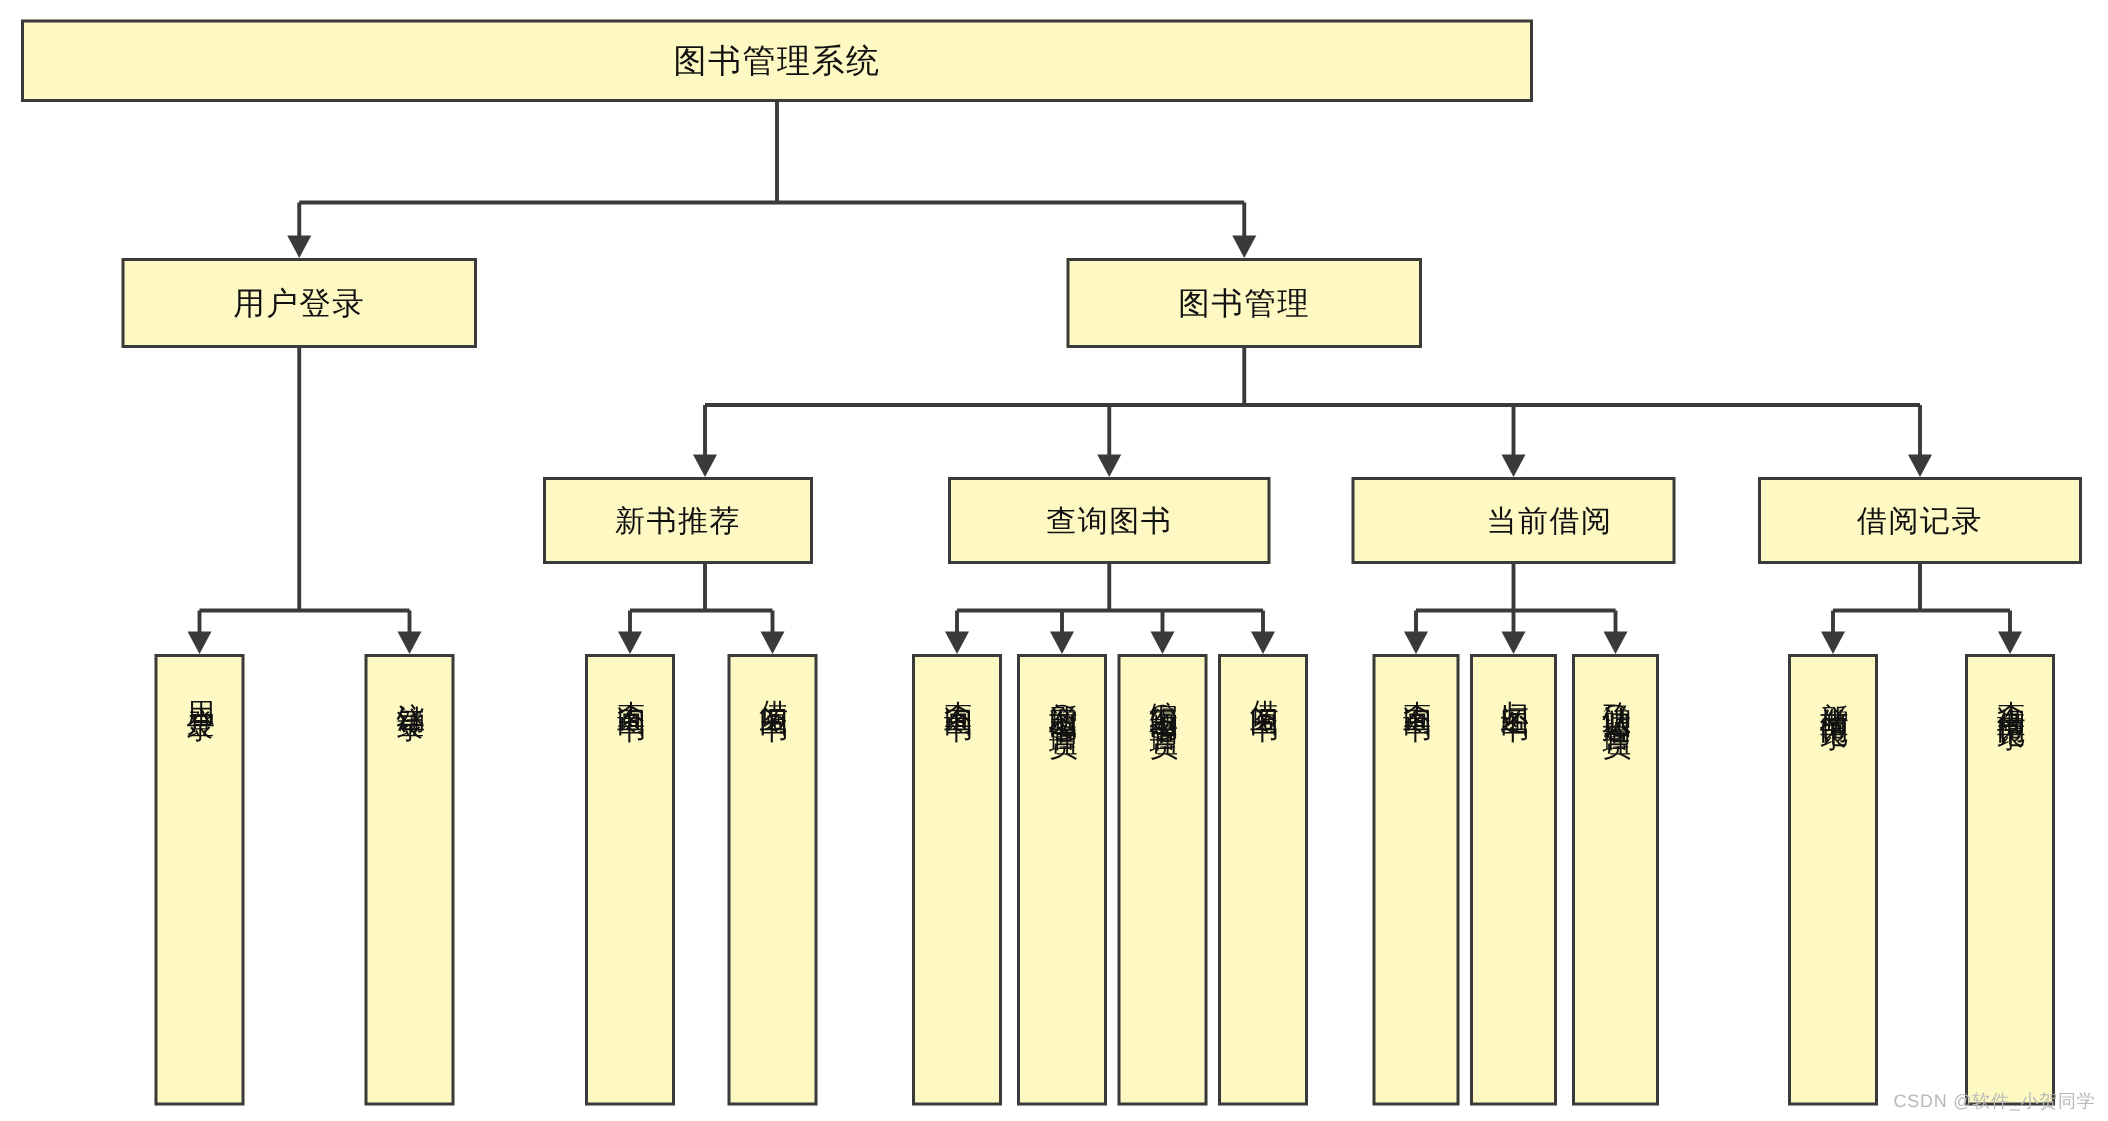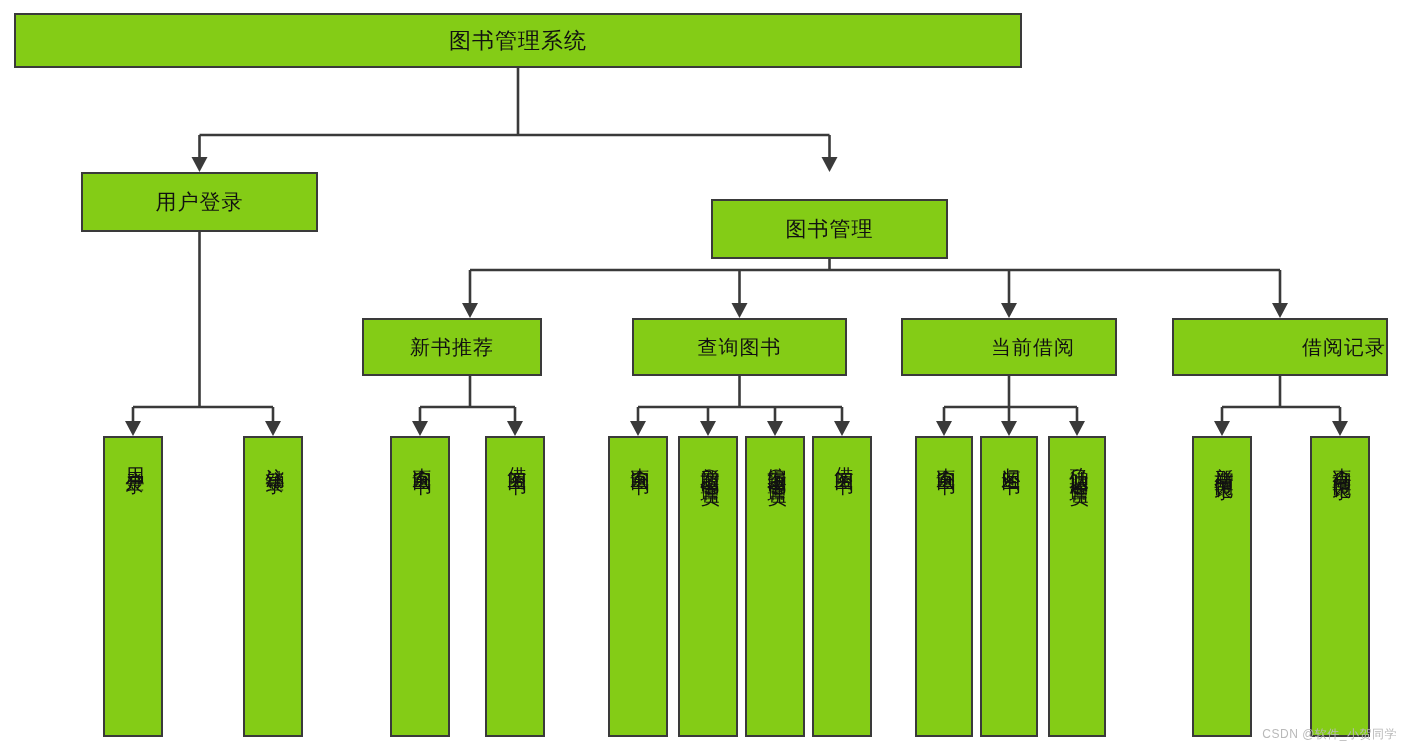--- a/index.html
+++ b/index.html
@@ -2,23 +2,23 @@
 <html><head>
 <meta charset="utf-8">
 <style>
   html,body{margin:0;padding:0;background:#ffffff;}
   body{
     font-family:"Liberation Sans","DejaVu Sans",sans-serif;
     width:1405px;height:747px;overflow:hidden;position:relative;
   }
   #canvas{position:absolute;left:0;top:0;width:1405px;height:747px;}
 
-  .node{position:absolute;box-sizing:border-box;background:#84cc16;
+  .node{position:absolute;box-sizing:border-box;background:#fef9c3;
         border:2.5px solid #3a3a3a;display:flex;align-items:center;
-        justify-content:center;color:#111111;font-family:Liberation Mono, monospace;}
+        justify-content:center;color:#111111;}
   .node.l0{font-size:22px;}
   .node.l1{font-size:21px;}
   .node.l2{font-size:20px;}
   .node.leaf{font-size:19px;padding-top:14px;align-items:flex-start;}
   .vtext{
     writing-mode:vertical-rl;text-orientation:upright;
     letter-spacing:3px;line-height:1.04;white-space:nowrap;
     text-align:center;
   }
   .htext{white-space:nowrap;letter-spacing:1px;}
@@ -93,34 +93,34 @@
       <polygon points="1332,421 1348,421 1340,436"></polygon>
     </svg>
 
   <div class="node l0" id="node-root" style="left: 14px; top: 13px; width: 1008px; height: 55px;">
     <span class="htext">图书管理系统</span>
   </div>
 
   <div class="node l1" id="node-l1-0" style="left: 81px; top: 172px; width: 237px; height: 60px;">
     <span class="htext">用户登录</span>
   </div>
-  <div class="node l1" id="node-l1-1" style="left: 711px; top: 172px; width: 237px; height: 60px; margin-top: 27px;">
+  <div class="node l1" id="node-l1-1" style="left: 711px; top: 172px; width: 237px; height: 60px;">
     <span class="htext">图书管理</span>
   </div>
 
   <div class="node l2" id="node-l2-0" style="left: 362px; top: 318px; width: 180px; height: 58px;">
     <span class="htext">新书推荐</span>
   </div>
   <div class="node l2" id="node-l2-1" style="left: 632px; top: 318px; width: 215px; height: 58px;">
     <span class="htext">查询图书</span>
   </div>
   <div class="node l2" id="node-l2-2" style="left: 901px; top: 318px; width: 216px; height: 58px; padding-left: 48px;">
     <span class="htext">当前借阅</span>
   </div>
-  <div class="node l2" id="node-l2-3" style="left: 1172px; top: 318px; width: 216px; height: 58px; justify-content: flex-end;">
+  <div class="node l2" id="node-l2-3" style="left: 1172px; top: 318px; width: 216px; height: 58px;">
     <span class="htext">借阅记录</span>
   </div>
 
   <div id="leaf-layer">
       <div class="node leaf" style="left: 103px; top: 436px; width: 60px; height: 301px;">
         <span class="vtext">用户登录</span>
       </div>
       <div class="node leaf" style="left: 243px; top: 436px; width: 60px; height: 301px;">
         <span class="vtext">注销登录</span>
       </div>

